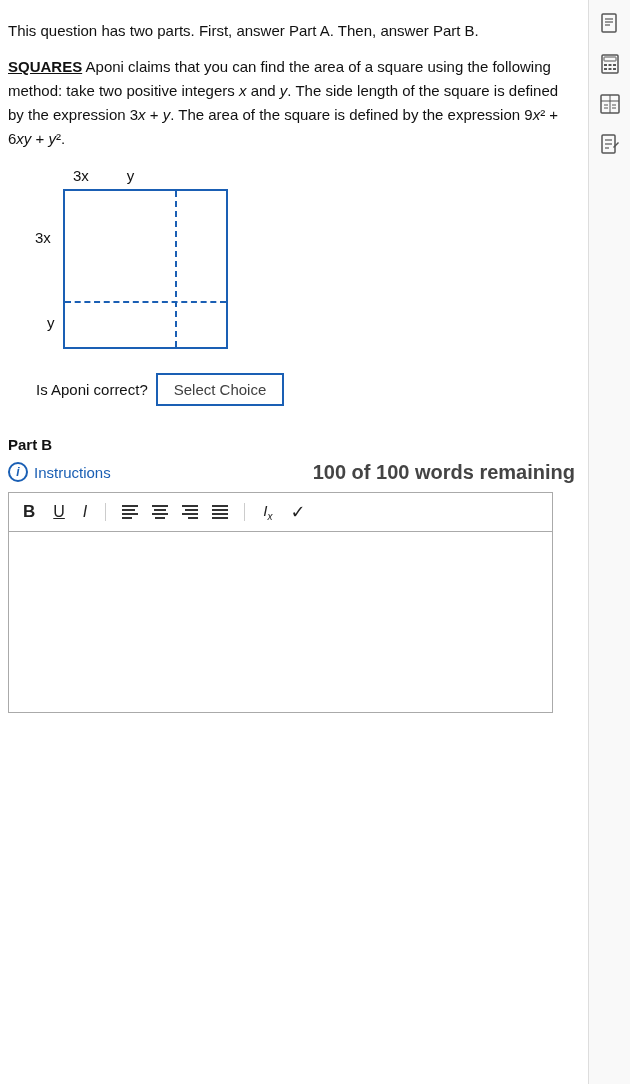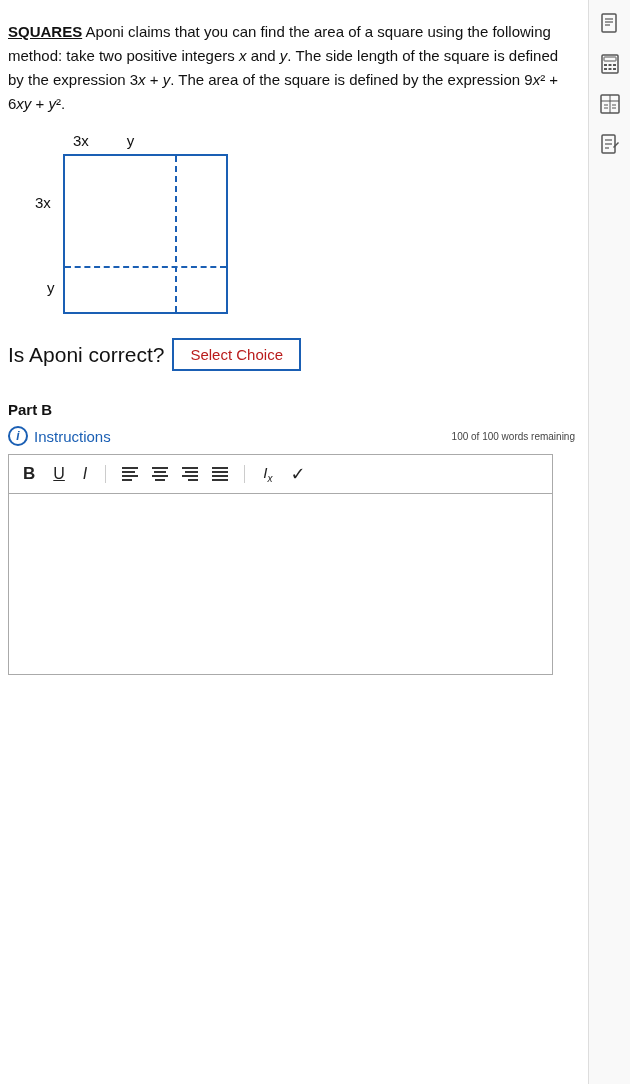--- a/index.html
+++ b/index.html
@@ -112,27 +112,28 @@
 
     .answer-row {
       display: flex;
       align-items: center;
       margin-top: 8px;
       margin-bottom: 30px;
       gap: 8px;
     }
 
     .answer-row span {
-      font-size: 21px;
+      font-size: 15px;
+      margin-left: 28px;
     }
 
     .select-choice-btn {
       border: 2px solid #1a5fb4;
       background: #fff;
-      color: #b91c1c;
+      color: #404040;
       font-size: 15px;
       padding: 6px 16px;
       cursor: pointer;
       font-family: Arial, sans-serif;
     }
 
     .part-b-section {
       margin-top: 2px;
     }
 
@@ -167,22 +168,23 @@
       align-items: center;
       justify-content: center;
       font-size: 12px;
       color: #1a5fb4;
       font-style: italic;
       font-weight: bold;
       flex-shrink: 0;
     }
 
     .words-remaining {
-      font-size: 10px;
+      font-size: 20px;
       color: #444;
+      font-weight: bold;
     }
 
     .text-editor {
       border: 1.5px solid #aaa;
       width: 100%;
       max-width: 545px;
     }
 
     .toolbar {
       display: flex;
@@ -260,20 +262,21 @@
       cursor: pointer;
       color: #555;
       font-size: 18px;
     }
   </style>
 </head>
 <body>
 
 <div class="main-content">
 
+  <p class="intro-text">This question has two parts. First, answer Part A. Then, answer Part B.</p>
 
 
   <div class="problem-text">
     <span class="keyword">SQUARES</span>
     <span> Aponi claims that you can find the area of a square using the following method: take two positive integers <em>x</em> and <em>y</em>. The side length of the square is defined by the expression 3<em>x</em> + <em>y</em>. The area of the square is defined by the expression 9<em>x</em>² + 6<em>xy</em> + <em>y</em>².</span>
   </div>
 
   <div class="diagram-container">
     <div class="diagram-labels-top">
       <span class="label-3x">3x</span>

